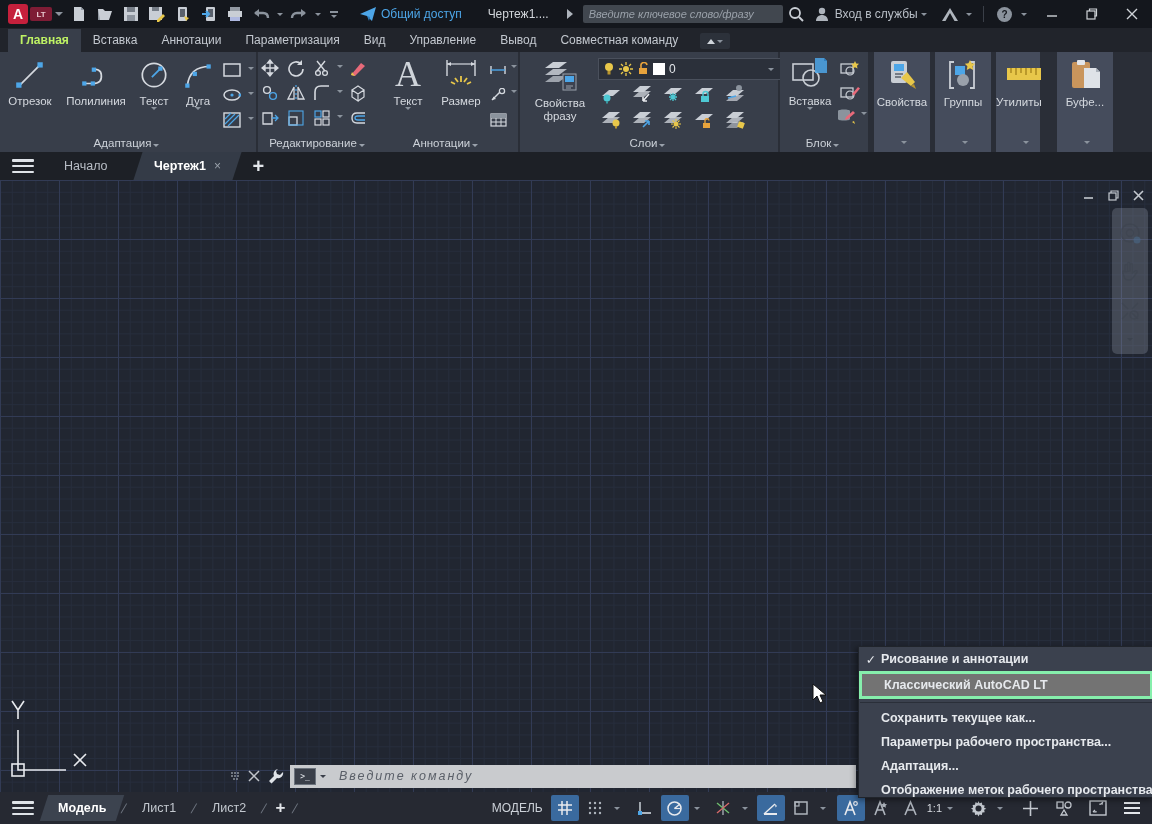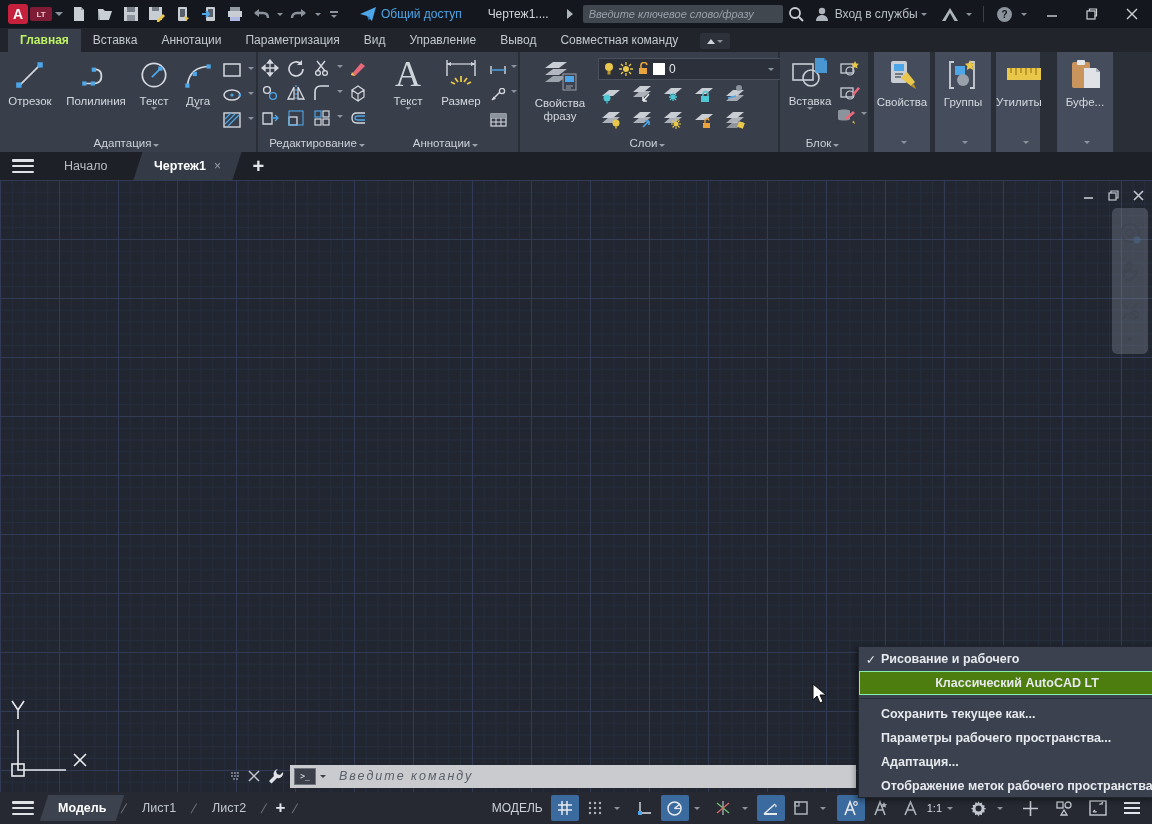--- a/index.html
+++ b/index.html
@@ -70,21 +70,21 @@
   .cmd-chip{width:20px;height:15px;background:#3a3f49;border:1px solid #6c737d;margin-left:4px;
         color:#e5e8ec;font-size:8px;display:flex;align-items:center;justify-content:center;font-family:"DejaVu Sans Mono",monospace;}
   .cmd-input{flex:1;border:none;background:transparent;font-style:italic;font-size:12.5px;color:#4d525a;
         padding-left:10px;letter-spacing:2px;font-family:"Liberation Sans",sans-serif;outline:none;}
   .cmd-input::placeholder{color:#5b6069;}
   
   .wsmenu{position:absolute;left:858px;top:466px;width:294px;height:150px;background:#3b414e;
         border:1px solid #20242b;box-shadow:-2px 2px 6px rgba(0,0,0,.45);font-size:12.5px;color:#e6e9ed;z-index:30;}
   .wsitem{height:24px;display:flex;align-items:center;padding-left:22px;position:relative;font-weight:600;}
   .wsitem .chk{position:absolute;left:5px;width:14px;text-align:center;font-weight:normal;}
-  .wsitem.hover{background:#4d7c0f;border:1px solid #86efac;height:22px;justify-content:center;}
+  .wsitem.hover{background:#737373;border:3px solid #86efac;height:22px;}
   .wssep{height:1px;background:#2a2f39;margin:3px 1px;}
   
   .statusbar{left:0;top:792px;width:1152px;height:32px;background:#262932;display:flex;align-items:center;}
   .stab{height:26px;display:flex;align-items:center;padding:0 14px;font-size:12.5px;color:#c3c8cf;transform:skewX(-18deg);margin-left:10px;}
   .stab>span{transform:skewX(18deg);}
   .stab.active{background:#3c434f;color:#fff;font-weight:bold;}
   .slash{color:#6f7680;transform:skewX(-18deg);margin:0 2px;font-size:13px;}
   .sright{margin-left:auto;display:flex;align-items:center;gap:2px;padding-right:6px;}
   .sbtn{height:26px;min-width:24px;display:flex;align-items:center;justify-content:center;border-radius:2px;padding:0 2px;}
   .sbtn.on{background:#3a6a9e;}
@@ -706,21 +706,21 @@
       <div class="cmdbar">
         <div class="cmd-chip">&gt;_</div>
         <div class="caret sm" style="border-top-color:#3a3f49;margin-left:4px;"></div>
         <input class="cmd-input" placeholder="Введите команду" style="">
       </div>
     </div>
 
     <div class="wsmenu">
       <div class="wsitem">
         <span class="chk">✓</span>
-        <span>Рисование и рабочего</span>
+        <span>Рисование и аннотации</span>
       </div>
       <div class="wsitem hover">
         <span>Классический AutoCAD LT</span>
       </div>
       <div class="wssep"></div>
       <div class="wsitem">
           <span>Сохранить текущее как...</span>
         </div>
       <div class="wsitem">
           <span>Параметры рабочего пространства...</span>

